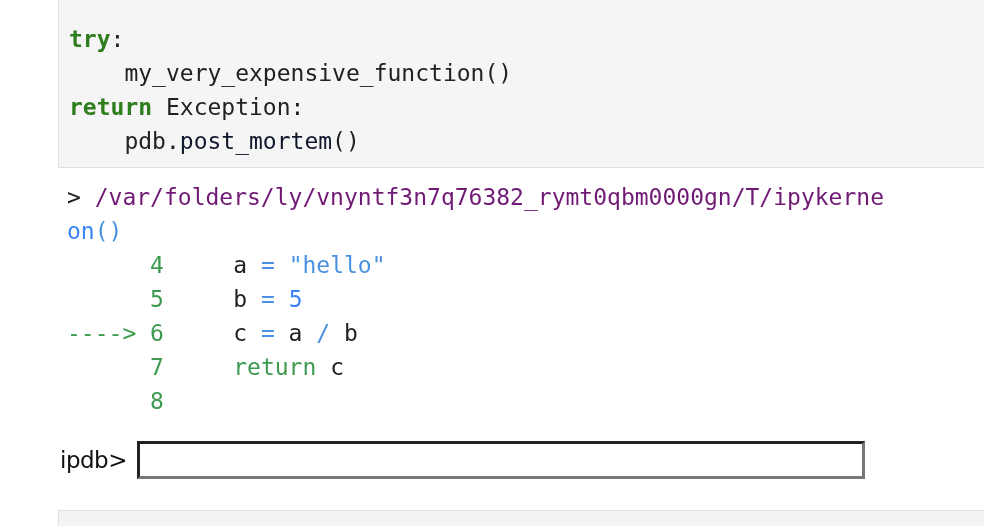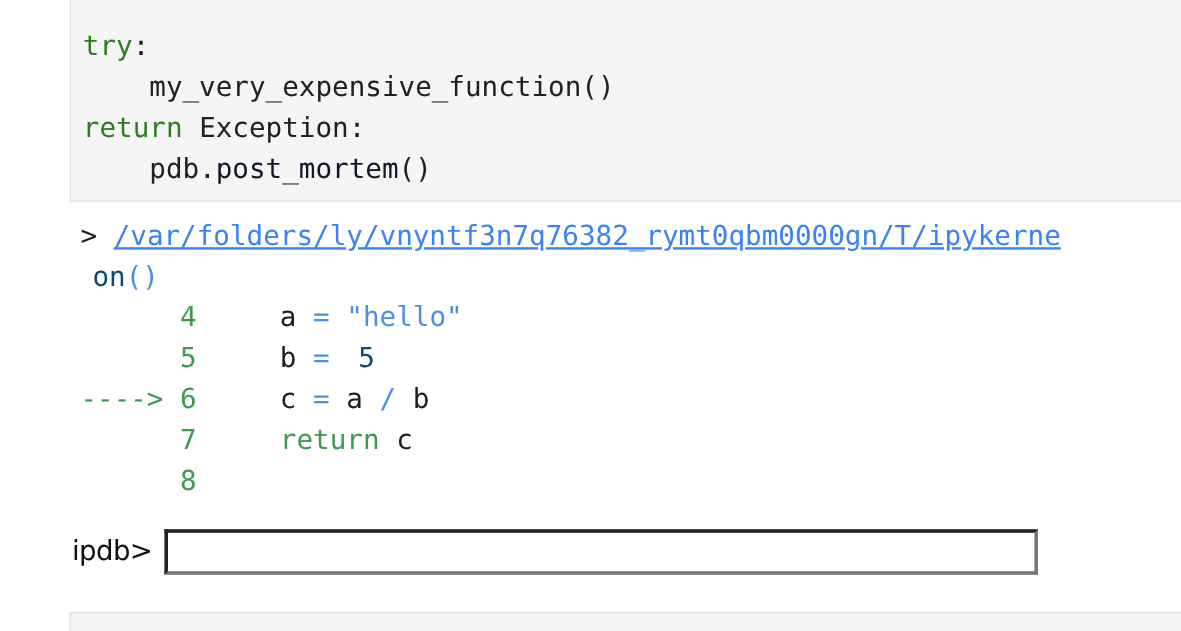--- a/index.html
+++ b/index.html
@@ -26,30 +26,30 @@
       border: 1px solid #e0e0e0;
       border-top: none;
       box-sizing: border-box;
     }
     .code {
       position: absolute;
       left: 10px;
       top: 22px;
       color: #212121;
     }
-    .kw { color: #2e7d1f; font-weight: normal; }
+    .kw { color: #2e7d1f; font-weight: bold; }
     .fn-attr { color: #0f172a; }
     .output {
       position: absolute;
       left: 67px;
       top: 180px;
       color: #212121;
     }
-    .path { color: #3b82f6; text-decoration: underline; }
-    .teal { color: #0c4a6e; margin-left: 10px; }
+    .path { color: #701a75; }
+    .teal { color: #3b82f6; }
     .blue { color: #4a90e2; }
     .green { color: #3d9a4f; }
     .dark { color: #212121; }
     .listing {
       position: absolute;
       left: 67px;
       top: 248px;
     }
     .prompt-row {
       position: absolute;

